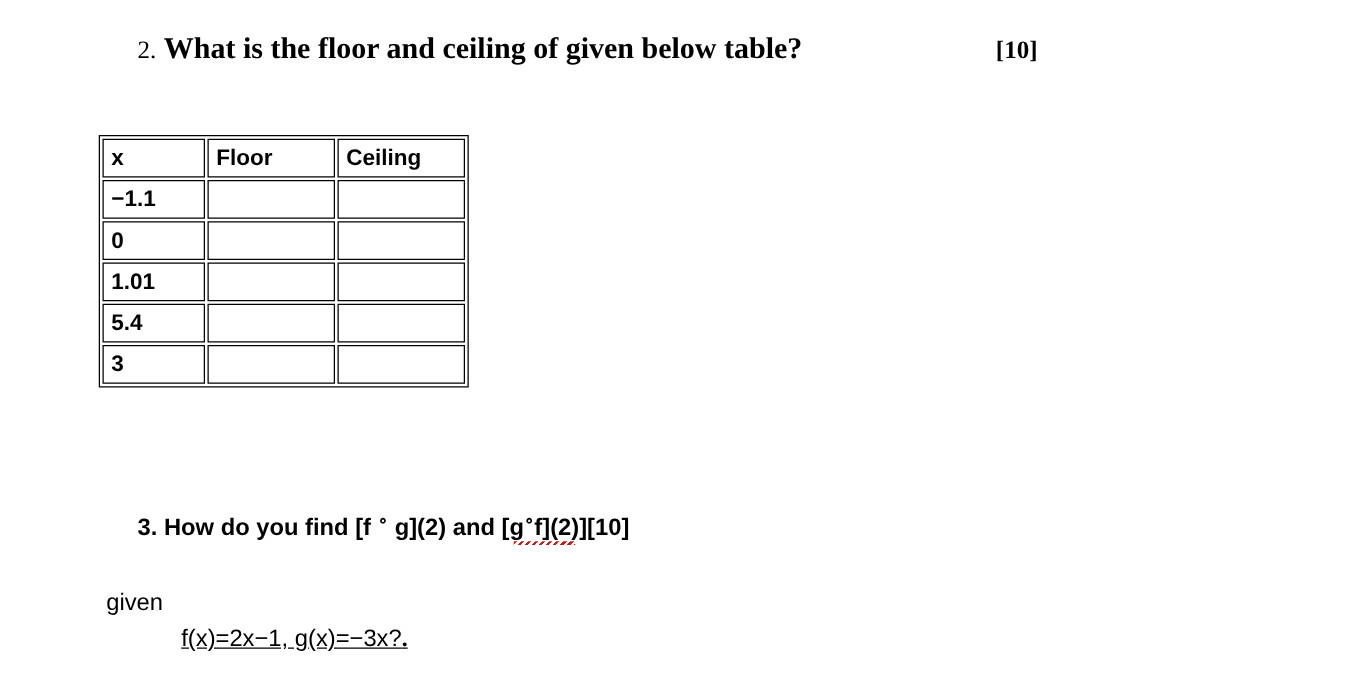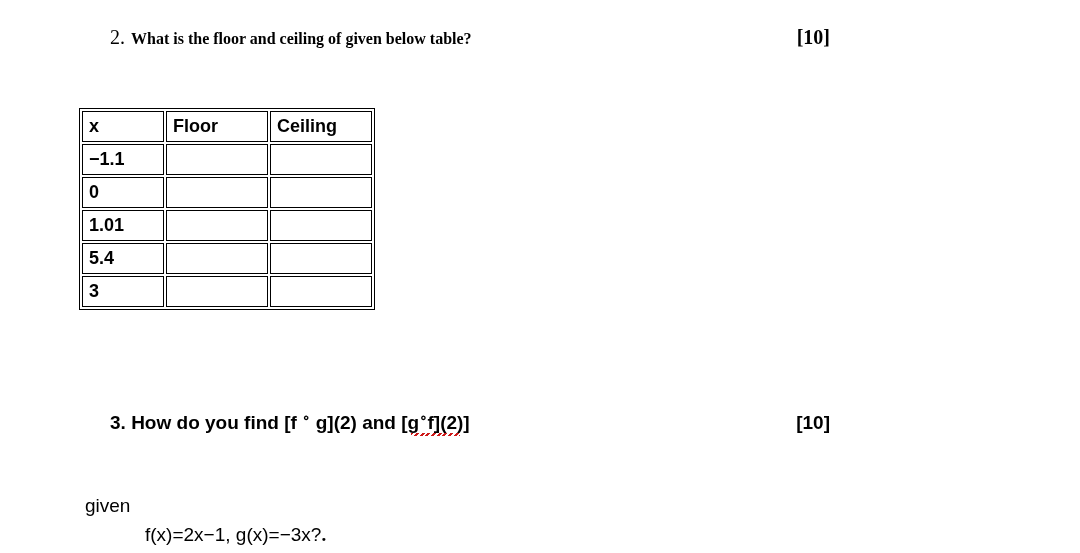--- a/index.html
+++ b/index.html
@@ -27,21 +27,21 @@
     }
     .q2-left {
       display: flex;
       align-items: baseline;
     }
     .q2-num {
       font-size: 20px;
       margin-right: 6px;
     }
     .q2-text {
-      font-size: 16px;
+      font-size: 24px;
       font-weight: bold;
     }
     .q2-marks {
       font-size: 20px;
       font-weight: bold;
     }
 
     .table-wrap {
       position: absolute;
       top: 108px;
@@ -71,21 +71,20 @@
     table.fc col.c0 { width: 82px; }
     table.fc col.c1 { width: 102px; }
     table.fc col.c2 { width: 102px; }
 
     .q3-header {
       position: absolute;
       top: 412px;
       left: 110px;
       width: 720px;
       display: flex;
-      justify-content: space-between;
       align-items: baseline;
       font-family: Arial, Helvetica, sans-serif;
     }
     .q3-text {
       font-size: 19px;
       font-weight: bold;
     }
     .q3-marks {
       font-size: 19px;
       font-weight: bold;
@@ -113,24 +112,24 @@
       line-height: 0;
     }
 
     .given-block {
       position: absolute;
       top: 468px;
       left: 85px;
       font-family: Arial, Helvetica, sans-serif;
       font-size: 19px;
       line-height: 1.55;
-      margin-top: 23px;
     }
     .given-fn {
       padding-left: 60px;
+      text-decoration: underline;
     }
     .timesdot {
       font-family: "Times New Roman", Times, serif;
       font-weight: bold;
     }
   </style>
 </head>
 <body>
 
 <div class="q2-header">

